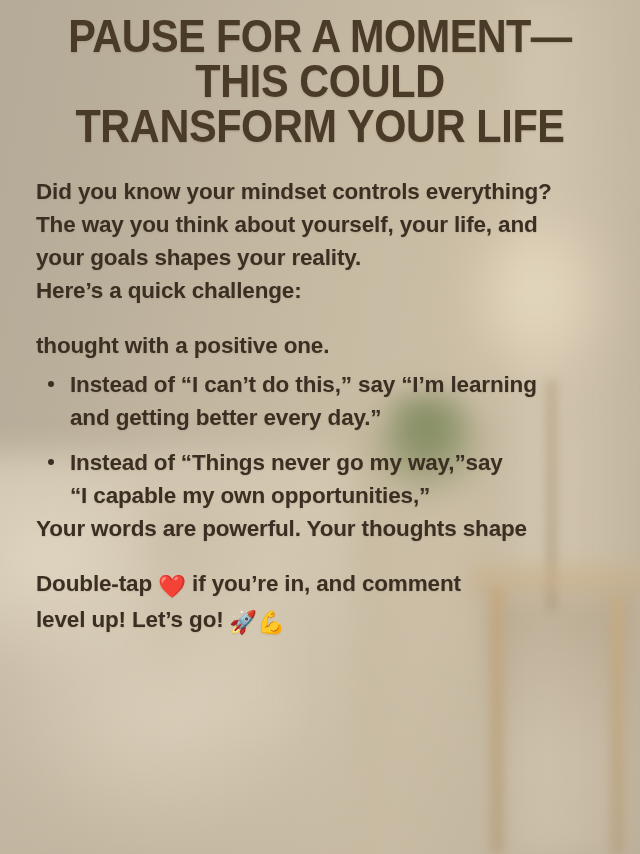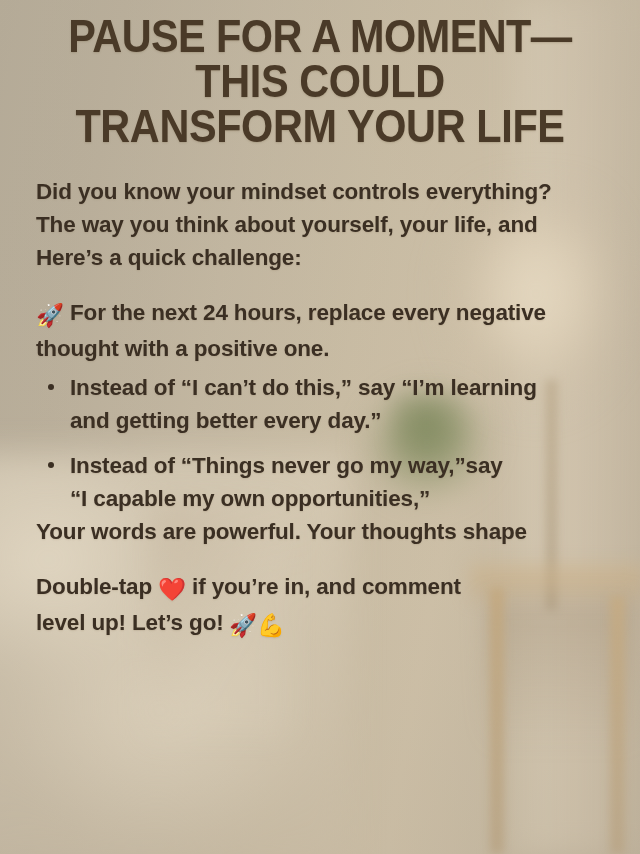--- a/index.html
+++ b/index.html
@@ -226,25 +226,25 @@
       <span class="hl-line l1">PAUSE FOR A MOMENT—</span>
       <span class="hl-line">THIS COULD</span>
       <span class="hl-line">TRANSFORM YOUR LIFE</span>
     </h1>
 
     <div class="body-wrap">
 
       <p class="para para-intro">
         <span class="ln">Did you know your mindset controls everything?</span>
         <span class="ln">The way you think about yourself, your life, and</span>
+        <span class="ln">your goals shapes your reality.</span>
         <span class="ln">Here’s a quick challenge:</span>
       </p>
 
       <p class="para para-challenge">
-        <span class="ln"><span class="emoji emo-rocket">🚀</span> <span>For the next 24 hours, replace every negative</span></span>
         <span class="ln">thought with a positive one.</span>
       </p>
 
       <ul class="bullets">
         <li>
           <span class="dot"></span>
           <span class="ln">Instead of “I can’t do this,” say “I’m learning</span>
           <span class="ln">and getting better every day.”</span>
         </li>
         <li>

